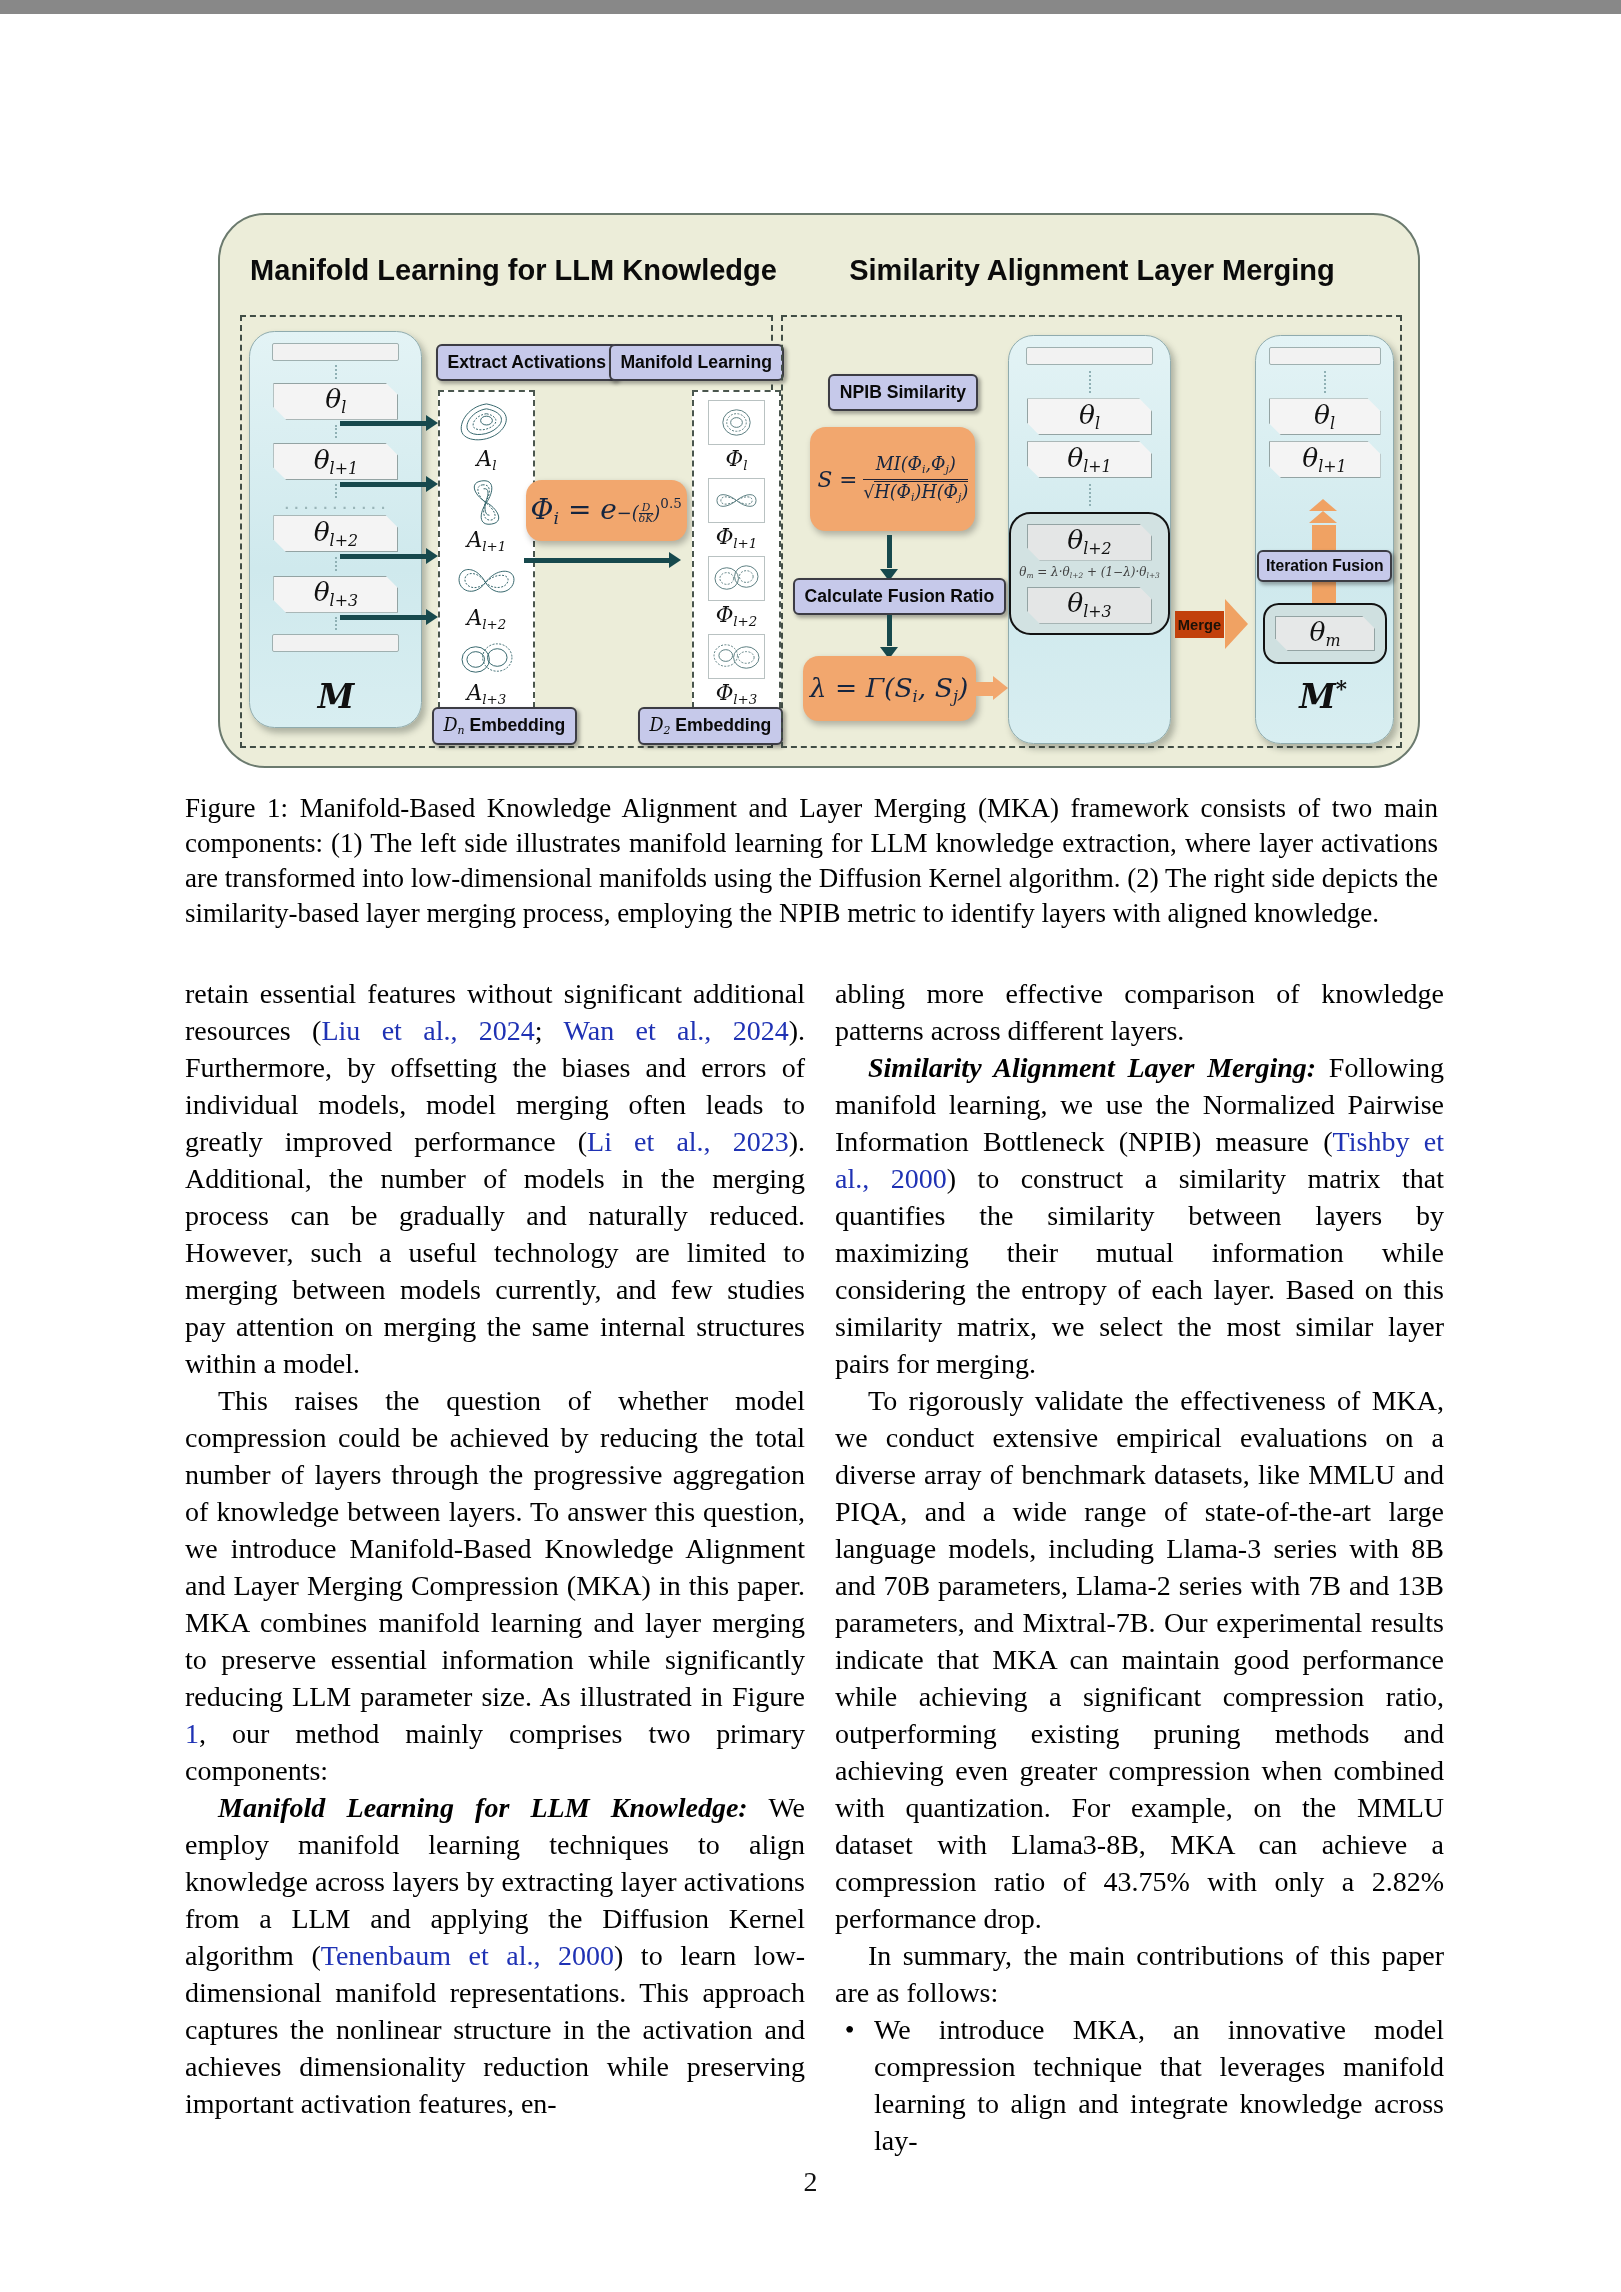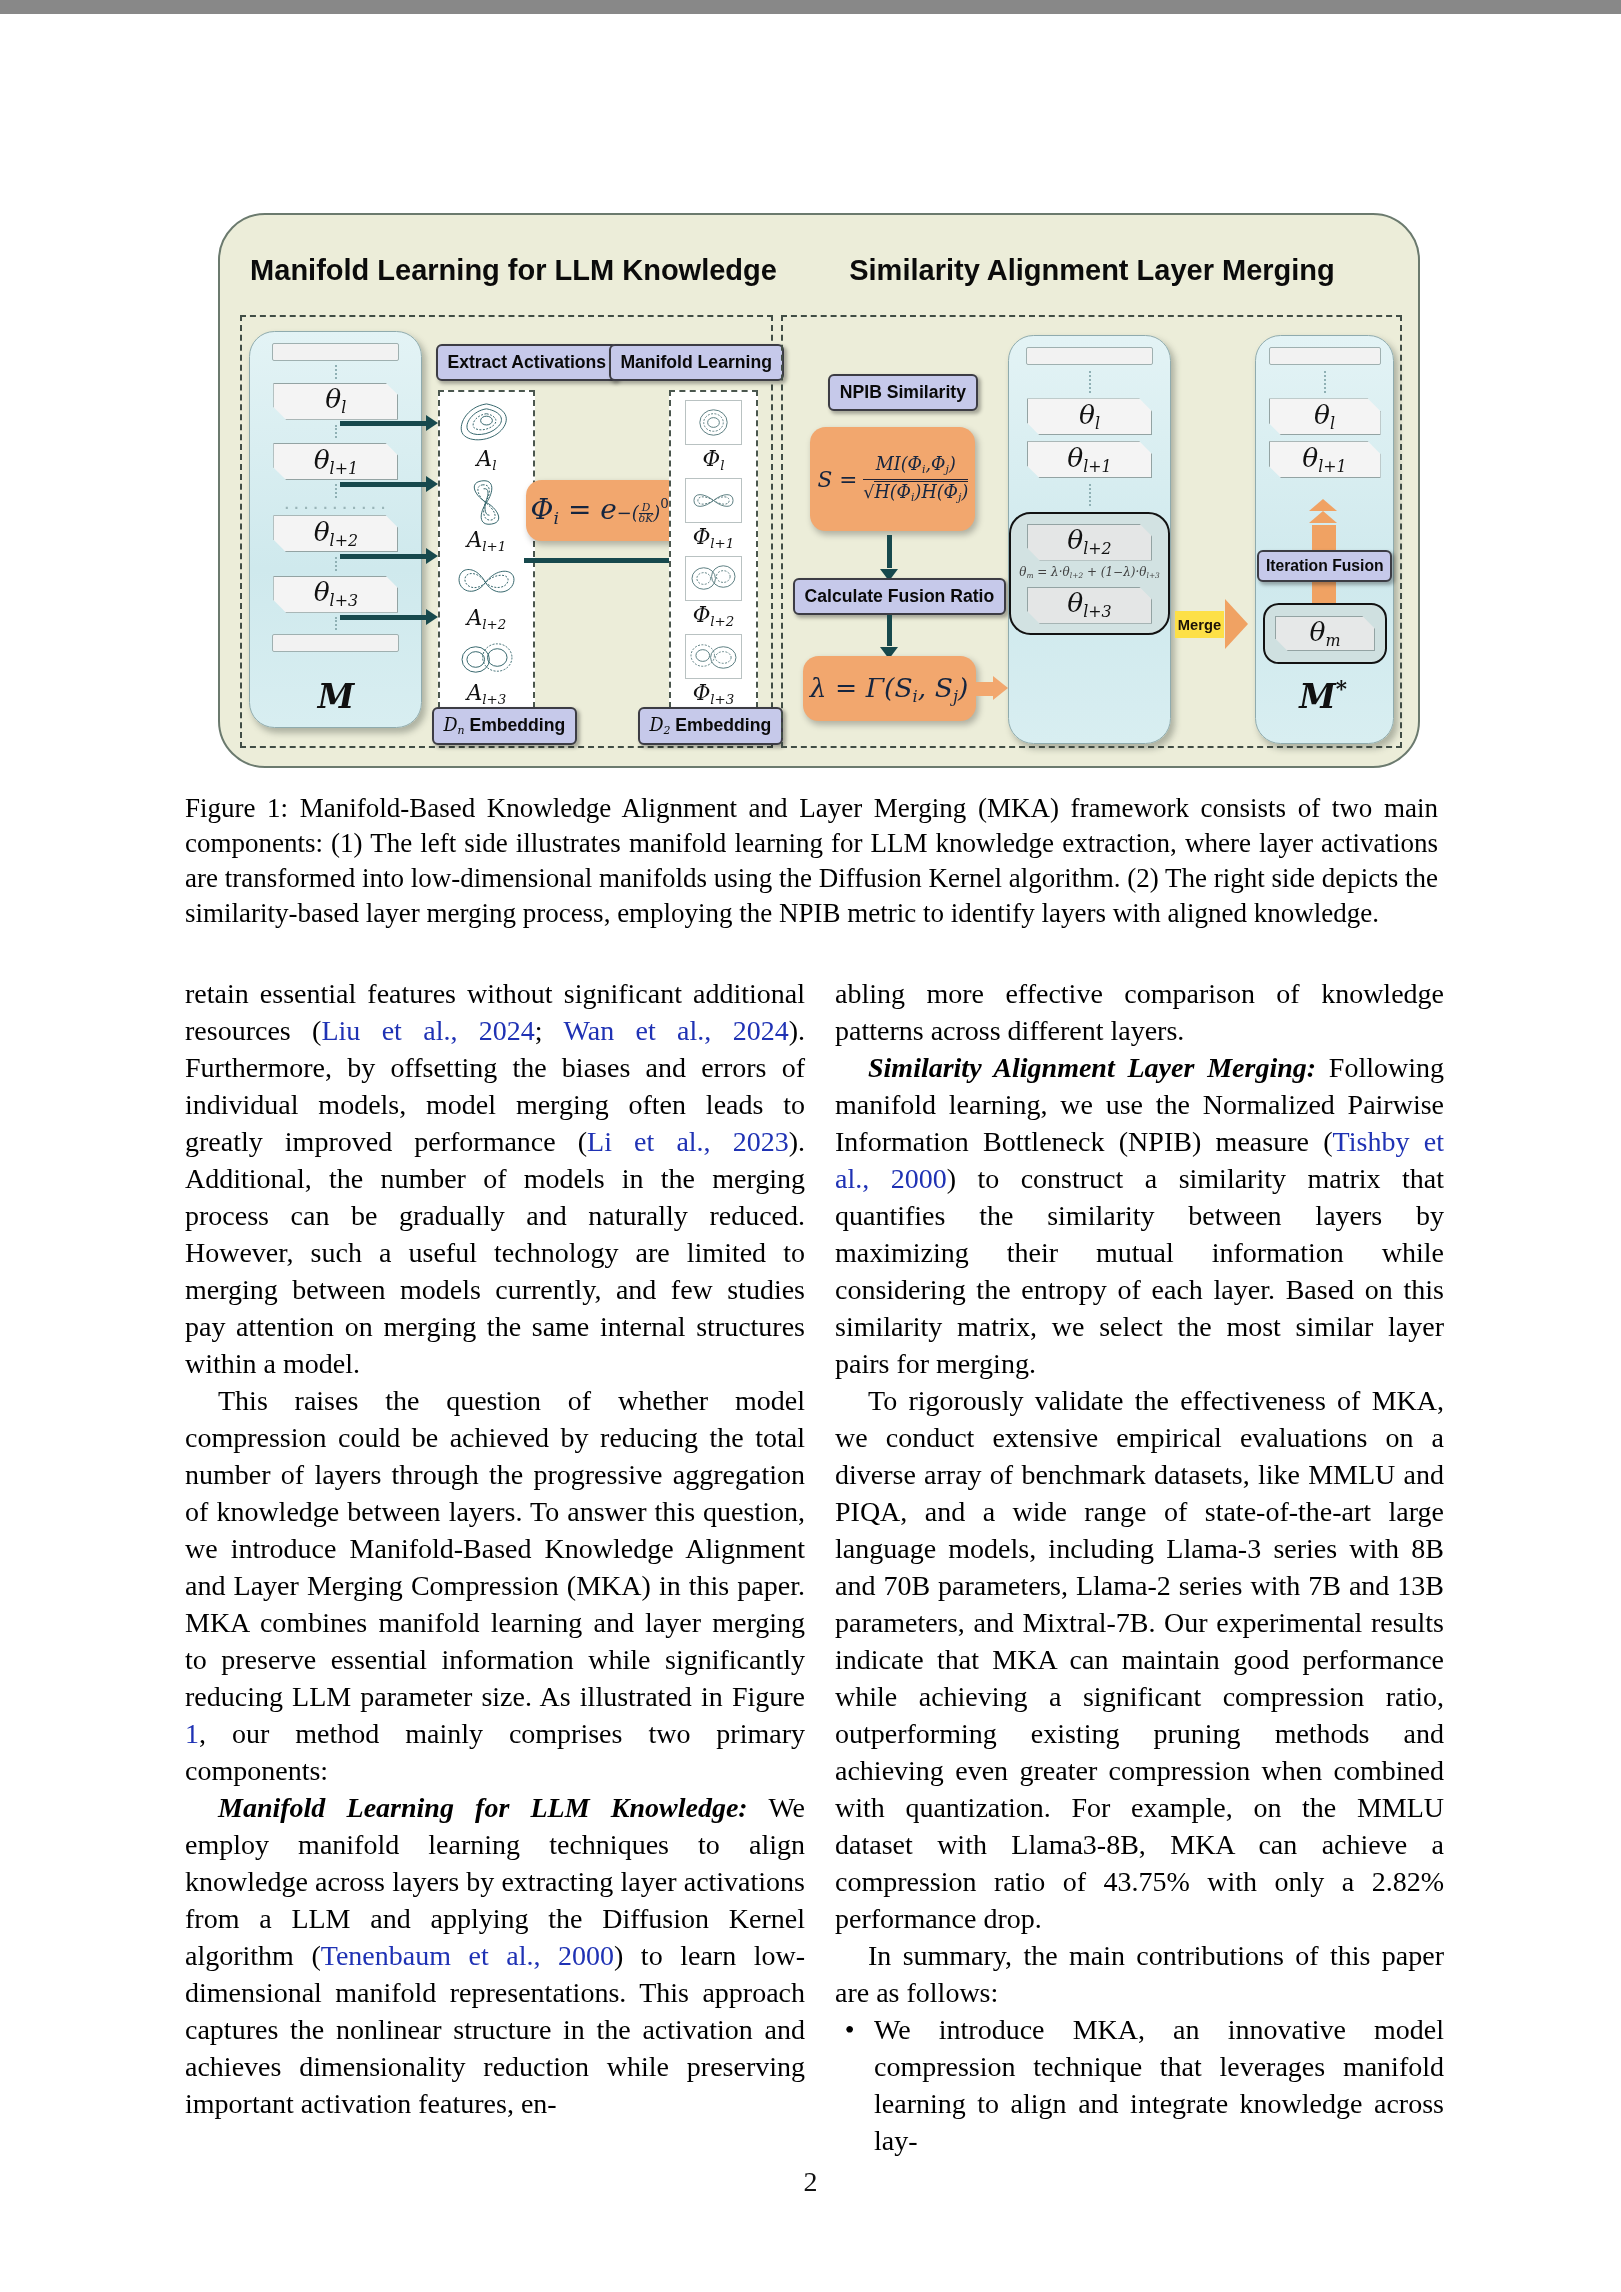--- a/index.html
+++ b/index.html
@@ -61,21 +61,21 @@
   
   .h-arrow{position:absolute;height:4.9px;background:#17494d;}
   .h-arrow::after{content:'';position:absolute;right:-12.7px;top:-6.4px;width:0;height:0;
                   border-left:12.7px solid #17494d;border-top:8.8px solid transparent;border-bottom:8.8px solid transparent;}
   .v-arrow{position:absolute;width:4.9px;background:#17494d;}
   .v-arrow::after{content:'';position:absolute;bottom:-12.7px;left:-6.9px;width:0;height:0;
                   border-top:12.7px solid #17494d;border-left:9.3px solid transparent;border-right:9.3px solid transparent;}
   .o-arrow{position:absolute;height:13.7px;background:#f2a76e;}
   .o-arrow::after{content:'';position:absolute;right:-15.7px;top:-5.9px;width:0;height:0;
                   border-left:15.7px solid #f2a76e;border-top:12.7px solid transparent;border-bottom:12.7px solid transparent;}
-  .merge-arrow{position:absolute;width:49px;height:27.4px;background:#fde047;display:flex;align-items:center;justify-content:center;}
+  .merge-arrow{position:absolute;width:49px;height:27.4px;background:#c2410c;display:flex;align-items:center;justify-content:center;}
   .merge-arrow::after{content:'';position:absolute;right:-23.5px;top:-11.8px;width:0;height:0;
                   border-left:23.5px solid #f0a263;border-top:25.5px solid transparent;border-bottom:25.5px solid transparent;}
   .merge-text{font:bold 14.7px "Liberation Sans", sans-serif;color:#1c1208;position:relative;z-index:2;}
   .chev{width:0;height:0;border-left:14.7px solid transparent;border-right:14.7px solid transparent;
         border-bottom:12.7px solid #f0a263;margin-bottom:-6.9px;}
   .obar{position:absolute;width:23.5px;background:#f0a263;}
 
   .blackbox{border:2.5px solid #121212;border-radius:21.6px;background:#d2e2e2;width:149px;
             display:flex;flex-direction:column;align-items:center;padding:9.8px 3.9px;gap:5.9px;flex:none;}
   .merge-formula{font-family:"DejaVu Serif", serif;font-style:italic;font-size:12px;color:#404040;line-height:1.1;
@@ -207,21 +207,21 @@
       <div class="obox formula" style="left:284px;top:163px;width:161px;height:61px;font-size:28px;">
         <span><span>Φ</span><span class="seg-sub">i</span><span> = e</span></span>
           <span class="expo"><span>−(</span><span class="minifrac"><span class="mn">D</span><span class="md">δK</span></span><span>)</span><span class="pw">0.5</span></span>
       </div>
       <div class="h-arrow" style="left:282px;top:241px;width:145px;"></div>
 
       <div class="plabel" style="left:367px;top:27.4px;">
         <span>Manifold Learning</span>
       </div>
 
-      <div class="sample-col" style="left:427px;top:73px;width:78px;height:308px;">
+      <div class="sample-col" style="left:450px;top:73px;width:78px;height:308px;">
         <div class="cell">
           <svg class="att thumb" width="55" height="43" viewBox="0 0 56 44">
             <g fill="none" stroke="#5a7d80" stroke-width="1">
               <ellipse cx="28" cy="22" rx="14" ry="13"></ellipse>
               <ellipse cx="28" cy="22" rx="10" ry="9" stroke-dasharray="2 1.5"></ellipse>
               <ellipse cx="28" cy="22" rx="6" ry="5"></ellipse>
             </g>
           </svg>
           <span class="lab"><span>Φ</span><span class="seg-sub">l</span></span>
         </div>

